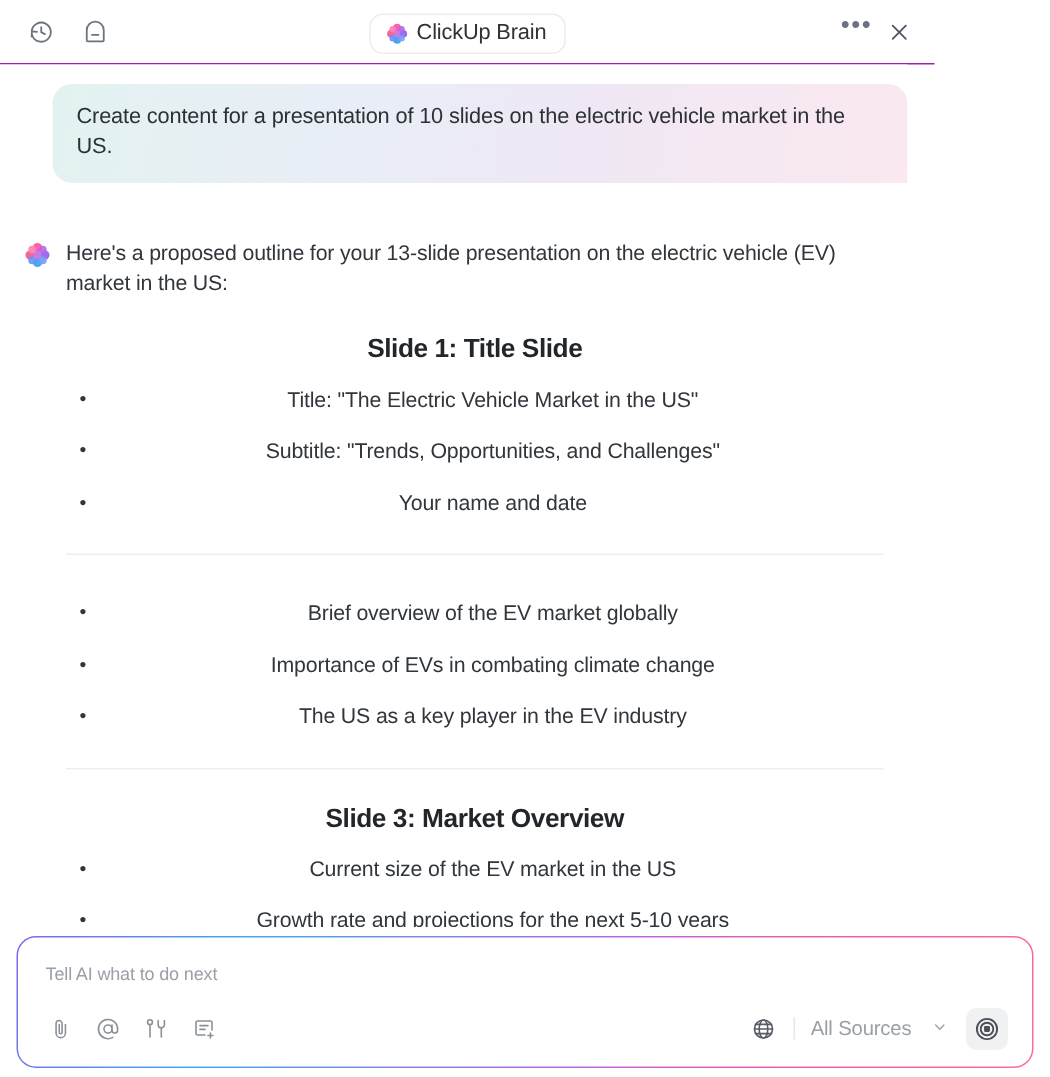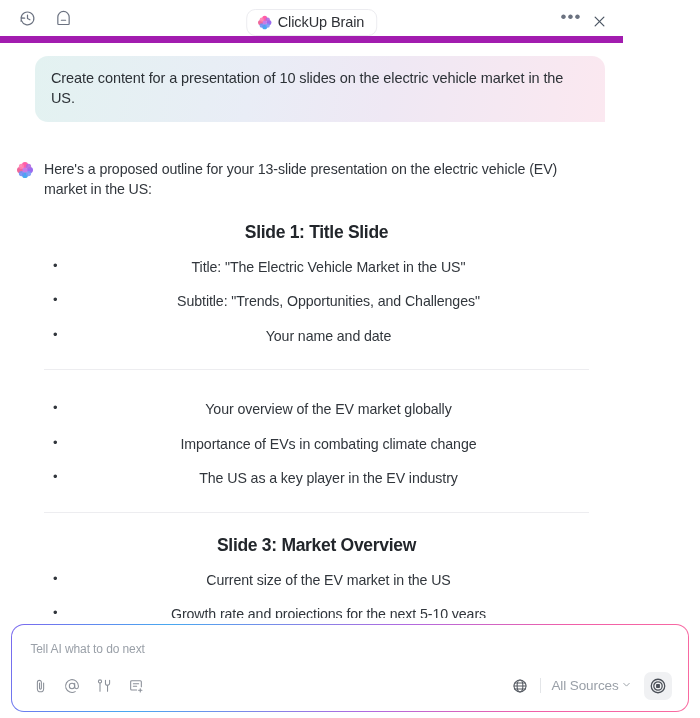--- a/index.html
+++ b/index.html
@@ -19,21 +19,21 @@
 
   
   .header {
     position: absolute;
     top: 0; left: 0;
     width: 623px;
     height: 43px;
     display: flex;
     align-items: center;
     background: #ffffff;
-    border-bottom: 7px solid #a21caf;
+    border-bottom: 1px solid #a21caf;
     padding: 0 14px;
   }
 
   .header-left {
     display: flex;
     align-items: center;
     gap: 10px;
   }
 
   .hdr-icon-btn {
@@ -267,21 +267,21 @@
 
   .vdivider {
     width: 1px;
     height: 15px;
     background: #e3e5e8;
   }
 
   .sources-btn {
     display: flex;
     align-items: flex-end;
-    gap: 2px;
+    gap: 13px;
     font-size: 13.5px;
     color: #9aa0a8;
     cursor: pointer;
     padding: 3px 2px;
     border-radius: 5px;
     letter-spacing: -0.1px;
     white-space: nowrap;
   }
 
   .send-btn {
@@ -378,21 +378,21 @@
         <ul class="bullets">
           <li>Title: "The Electric Vehicle Market in the US"</li>
           <li>Subtitle: "Trends, Opportunities, and Challenges"</li>
           <li>Your name and date</li>
         </ul>
         <div class="section-divider"></div>
       </div>
 
       <div class="slide-block">
         <ul class="bullets">
-          <li>Your overview of the EV market globally</li>
+          <li>Brief overview of the EV market globally</li>
           <li>Importance of EVs in combating climate change</li>
           <li>The US as a key player in the EV industry</li>
         </ul>
         <div class="section-divider"></div>
       </div>
 
       <div class="slide-block">
         <div class="slide-heading">Slide 3: Market Overview</div>
         <ul class="bullets">
           <li>Current size of the EV market in the US</li>

